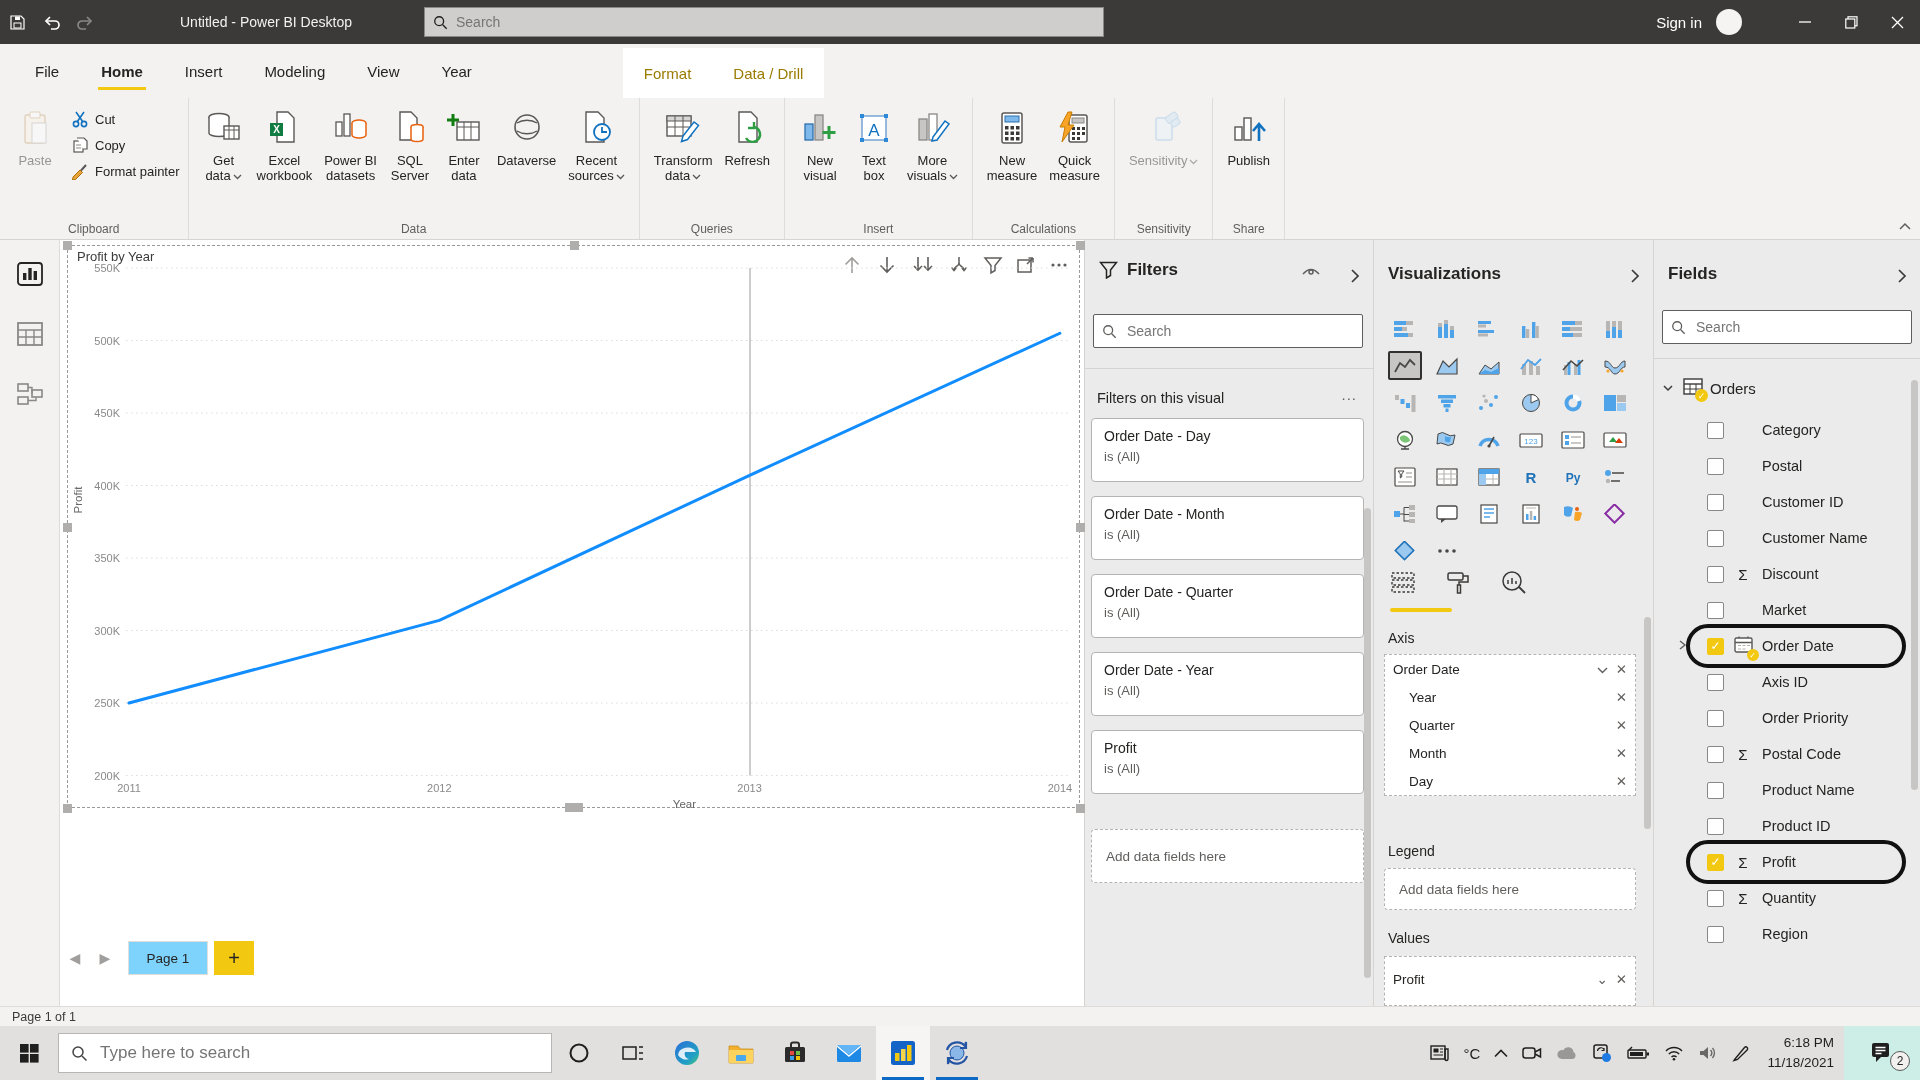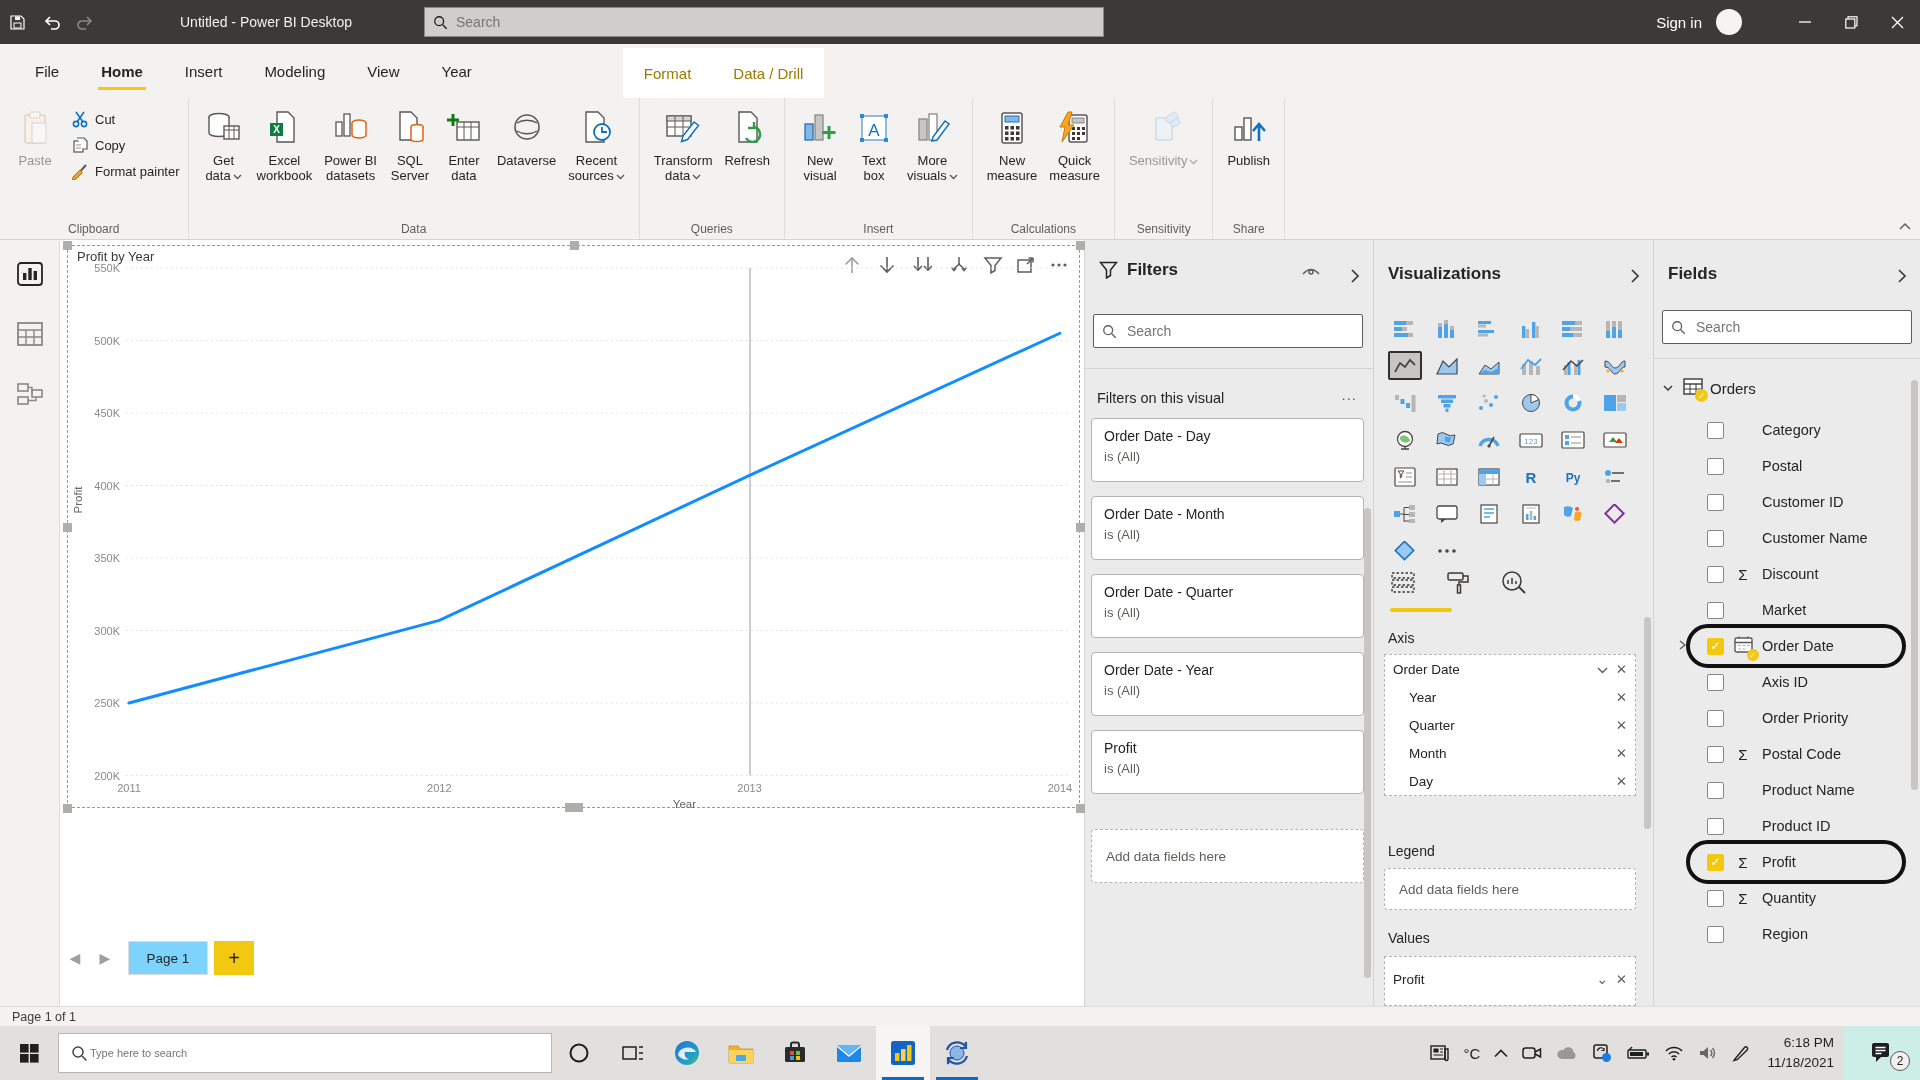--- a/index.html
+++ b/index.html
@@ -102,21 +102,21 @@
   .frow .flbl{font-size:14.5px;color:#252423;}
   .oval{position:absolute;left:32px;right:14px;top:-4px;bottom:-4px;border:4px solid #111;border-radius:24px;
     pointer-events:none;z-index:5;}
   #orders-row{position:absolute;left:8px;top:138px;display:flex;align-items:center;font-size:15px;}
   
   #statusbar{position:absolute;left:0;top:1006px;width:1920px;height:20px;background:#f3f2f1;
     border-top:1px solid #dedcda;font-size:12.5px;color:#3b3a39;display:flex;align-items:center;padding-left:12px;}
   #taskbar{position:absolute;left:0;top:1026px;width:1920px;height:54px;background:#e2e0df;display:flex;align-items:center;}
   #start-btn{width:58px;height:54px;display:flex;align-items:center;justify-content:center;}
   #tsk-search{width:494px;height:40px;background:#fff;border:1px solid #b8b6b4;display:flex;align-items:center;padding:0 12px;}
-  #tsk-search input{border:none;outline:none;font-size:11px;color:#7f1d1d;width:400px;font-family:"Liberation Sans",sans-serif;}
+  #tsk-search input{border:none;outline:none;font-size:17px;color:#7f1d1d;width:400px;font-family:"Liberation Sans",sans-serif;margin-left:10px;}
   .tska{width:54px;height:54px;display:flex;align-items:center;justify-content:center;position:relative;}
   .tska.active{background:#f6f5f4;}
   .tska .runline{position:absolute;left:6px;right:6px;bottom:0;height:3px;background:#0c6ac4;}
   #tray{position:absolute;right:0;top:0;height:54px;display:flex;align-items:center;}
   .tray-it{margin:0 7px;display:flex;align-items:center;justify-content:center;color:#1f1f1f;font-size:13px;}
   #clock{text-align:right;font-size:13.5px;color:#1f1f1f;line-height:1.45;margin:0 10px;}
   #notif-zone{width:76px;height:54px;background:#cdeee6;display:flex;align-items:center;justify-content:center;position:relative;}
   #notif-badge{position:absolute;right:10px;bottom:9px;width:20px;height:20px;border-radius:50%;background:#f2f1f0;
     border:1.5px solid #5a5856;font-size:12px;display:flex;align-items:center;justify-content:center;}
 </style>

